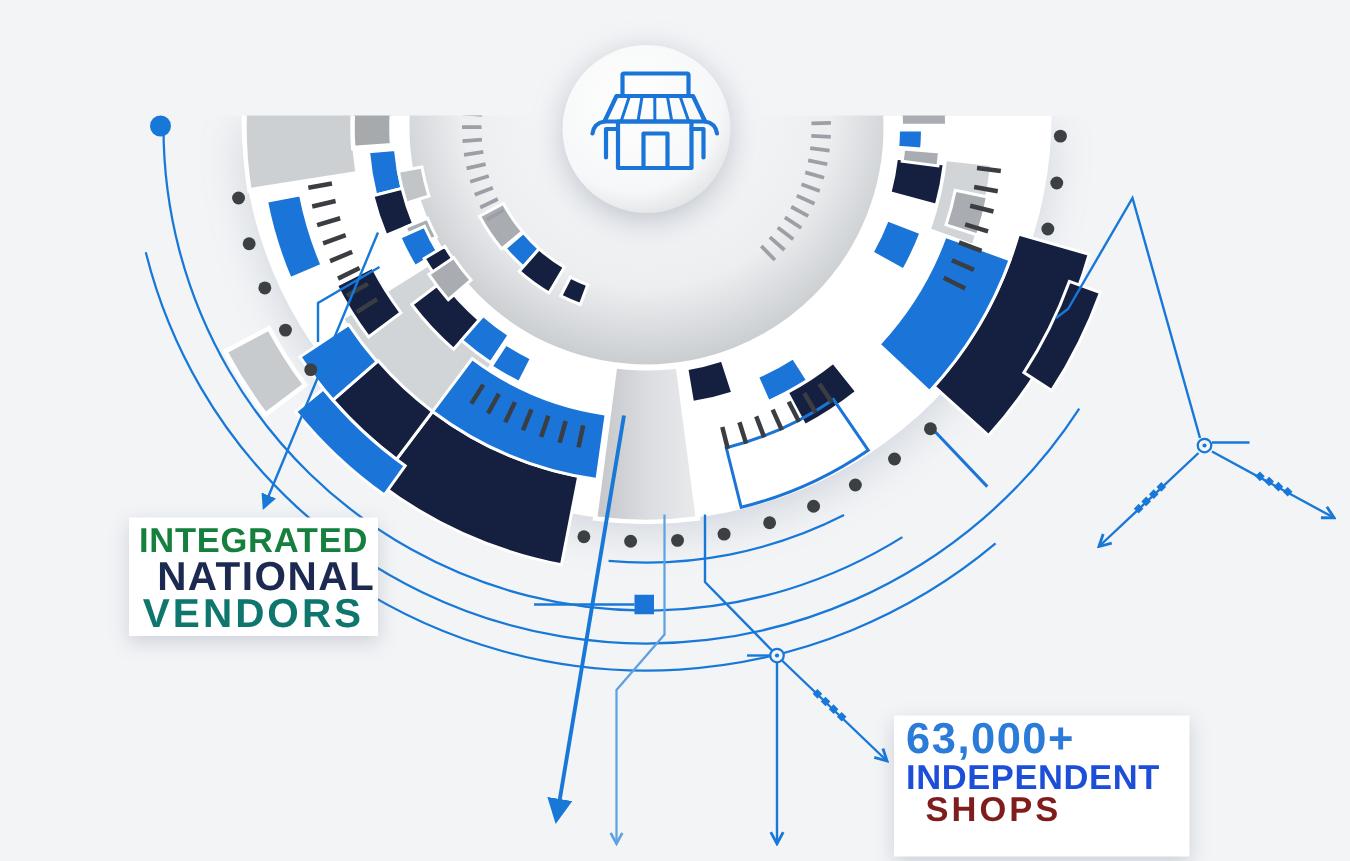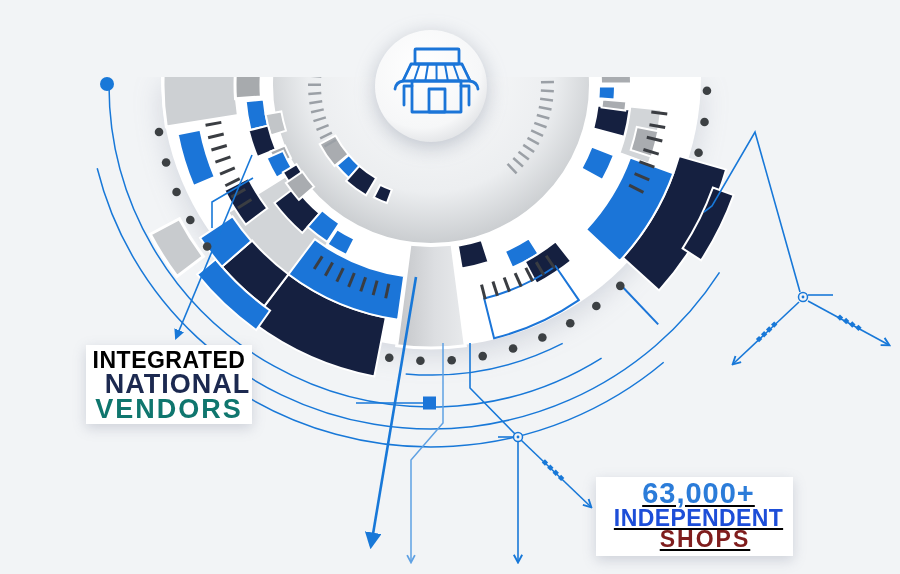--- a/index.html
+++ b/index.html
@@ -5,21 +5,21 @@
   html,body{margin:0;padding:0;}
   #stage{position:relative;width:900px;height:574px;overflow:hidden;font-family:"Liberation Sans",sans-serif;}
   #art,#lines{position:absolute;left:0;top:0;}
   #lines{pointer-events:none;}
   .card{position:absolute;background:#fff;box-shadow:0 4px 12px rgba(110,120,145,.28);}
   .card div{font-weight:bold;line-height:.95;white-space:nowrap;}
   #vendors-card{left:86px;top:345px;width:166px;height:79px;text-align:center;padding-top:5px;box-sizing:border-box;}
   #vendors-card .l1{font-size:23px;letter-spacing:.5px;}
   #vendors-card .l2{font-size:27px;letter-spacing:1px;}
   #vendors-card .l3{font-size:27px;letter-spacing:2px;}
-  #shops-card{left:596px;top:477px;width:197px;height:79px;text-align:center;padding:3px 0 0 8px;box-sizing:border-box;text-decoration:underline;}
+  #shops-card{left:596px;top:477px;width:197px;height:94px;text-align:left;padding:3px 0 0 8px;box-sizing:border-box;}
   #shops-card .l1{font-size:29px;letter-spacing:1px;}
   #shops-card .l2{font-size:23px;letter-spacing:.4px;}
   #shops-card .l3{font-size:23px;letter-spacing:2px;padding-left:13px;}
 </style>
 </head>
 <body>
 
 <div id="stage" style="background: rgb(242, 244, 246);">
   <svg id="art" width="900" height="574" viewBox="0 0 900 574">
       <defs>
@@ -195,21 +195,21 @@
           <path d="M403,81 q-7,1 -8,8"></path>
           <path d="M470,81 q7,1 8,8"></path>
           <rect x="412" y="81" width="49" height="31"></rect>
           <rect x="429" y="89" width="16" height="23"></rect>
           <path d="M404,105 V86 h8 M461,86 h8 V105"></path>
         </g>
       </g>
     </svg>
 
   <div class="card" id="vendors-card">
-    <div class="l1" style="color: #000000;">INTEGRATED</div>
+    <div class="l1" style="color: #15803d;">INTEGRATED</div>
     <div class="l2" style="color: rgb(28, 41, 80); margin-left: 17px;">NATIONAL</div>
     <div class="l3" style="color: #0f766e;">VENDORS</div>
   </div>
 
   <div class="card" id="shops-card">
     <div class="l1" style="color: rgb(43, 124, 217);">63,000+</div>
     <div class="l2" style="color: #1d4ed8;">INDEPENDENT</div>
     <div class="l3" style="color: #7f1d1d;">SHOPS</div>
   </div>
 

